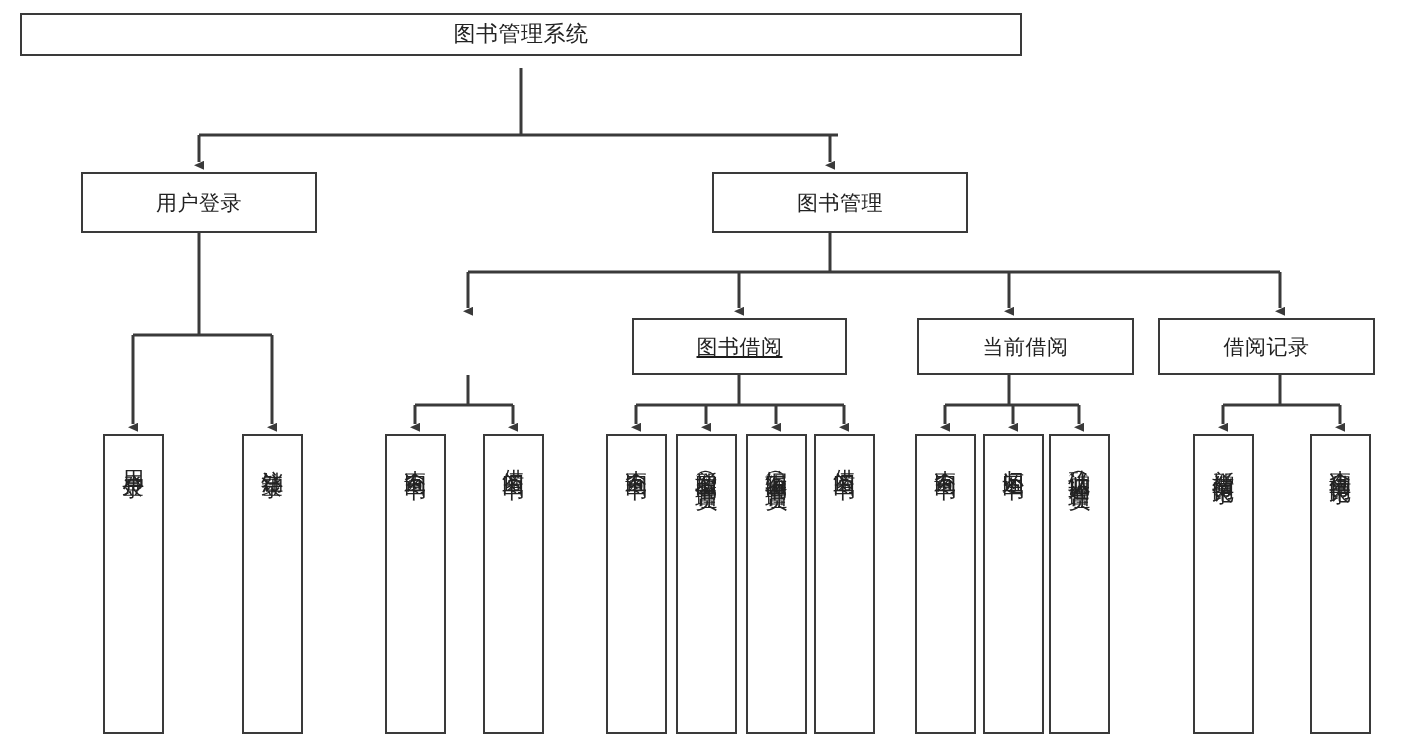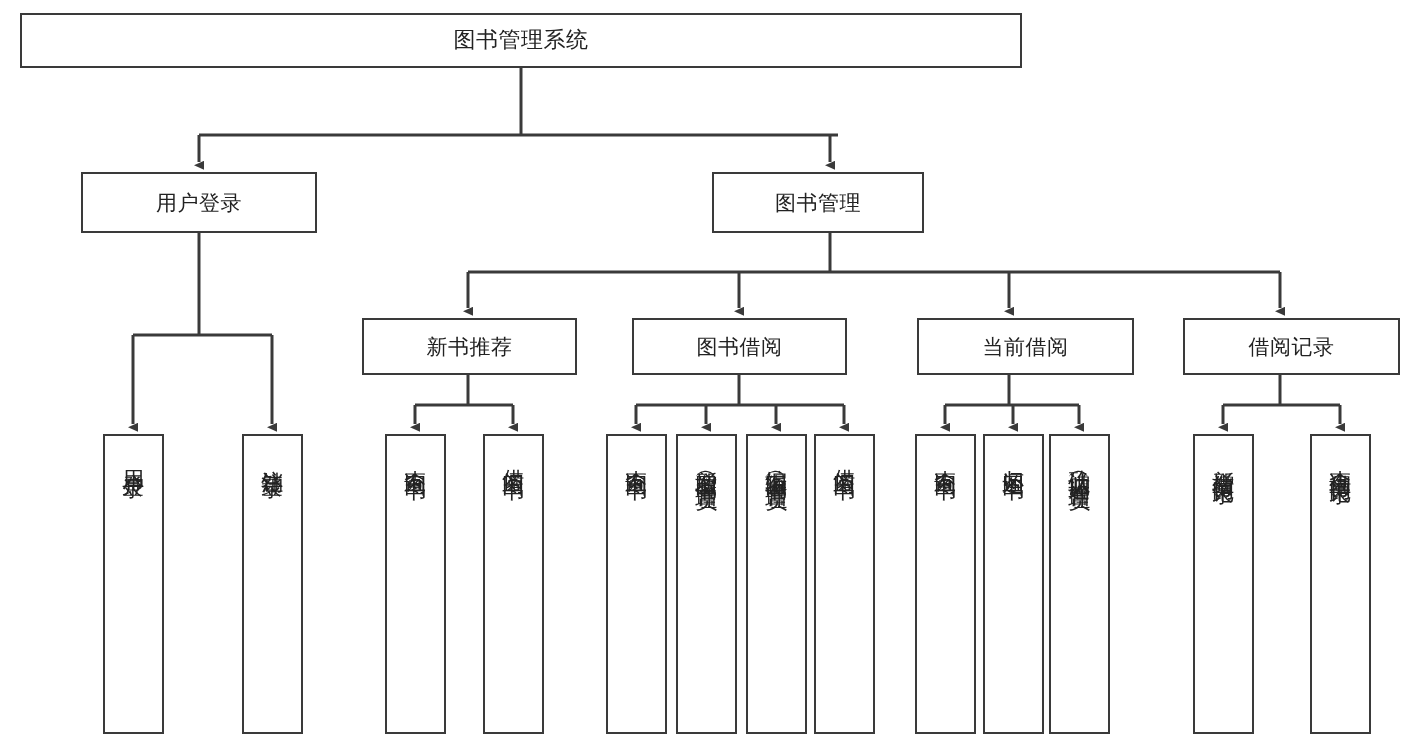--- a/index.html
+++ b/index.html
@@ -114,41 +114,38 @@
       <path d="M1013,405 L1013,424" marker-end="url(#arrowhead)"></path>
       <path d="M1079,405 L1079,424" marker-end="url(#arrowhead)"></path>
 
       <path d="M1280,375 L1280,405"></path>
       <path d="M1223,405 L1340,405"></path>
       <path d="M1223,405 L1223,424" marker-end="url(#arrowhead)"></path>
       <path d="M1340,405 L1340,424" marker-end="url(#arrowhead)"></path>
     </g>
   </svg>
 
-  <div class="node root" style="left:20px; top:13px; width:1002px; height:55px;">
+  <div class="node root" style="left:20px; top:13px; width:1002px; height:43px;">
     <span class="label">图书管理系统</span>
   </div>
 
   <div class="node" style="left:81px; top:172px; width:236px; height:61px;">
     <span class="label">用户登录</span>
   </div>
-  <div class="node" style="left:712px; top:172px; width:212px; height:61px;">
+  <div class="node" style="left:712px; top:172px; width:256px; height:61px;">
     <span class="label">图书管理</span>
   </div>
 
-  <div class="node" style="left:362px; top:318px; width:215px; height:57px;">
-    <span class="label">新书推荐</span>
-  </div>
-  <div class="node" style="left:632px; top:318px; width:215px; height:57px;">
+  <div class="node" style="left:632px; top:318px; width:215px; height:57px;text-decoration:underline;">
     <span class="label">图书借阅</span>
   </div>
   <div class="node" style="left:901px; top:318px; width:217px; height:57px;margin-left:16px;">
     <span class="label">当前借阅</span>
   </div>
-  <div class="node" style="left:1183px; top:318px; width:217px; height:57px;">
+  <div class="node" style="left:1158px; top:318px; width:217px; height:57px;">
     <span class="label">借阅记录</span>
   </div>
 
   <div class="node leaf" style="left:103px; top:434px; width:61px; height:300px;">
     <span class="label">用户登录</span>
   </div>
   <div class="node leaf" style="left:242px; top:434px; width:61px; height:300px;">
     <span class="label">注销登录</span>
   </div>
   <div class="node leaf" style="left:385px; top:434px; width:61px; height:300px;">

